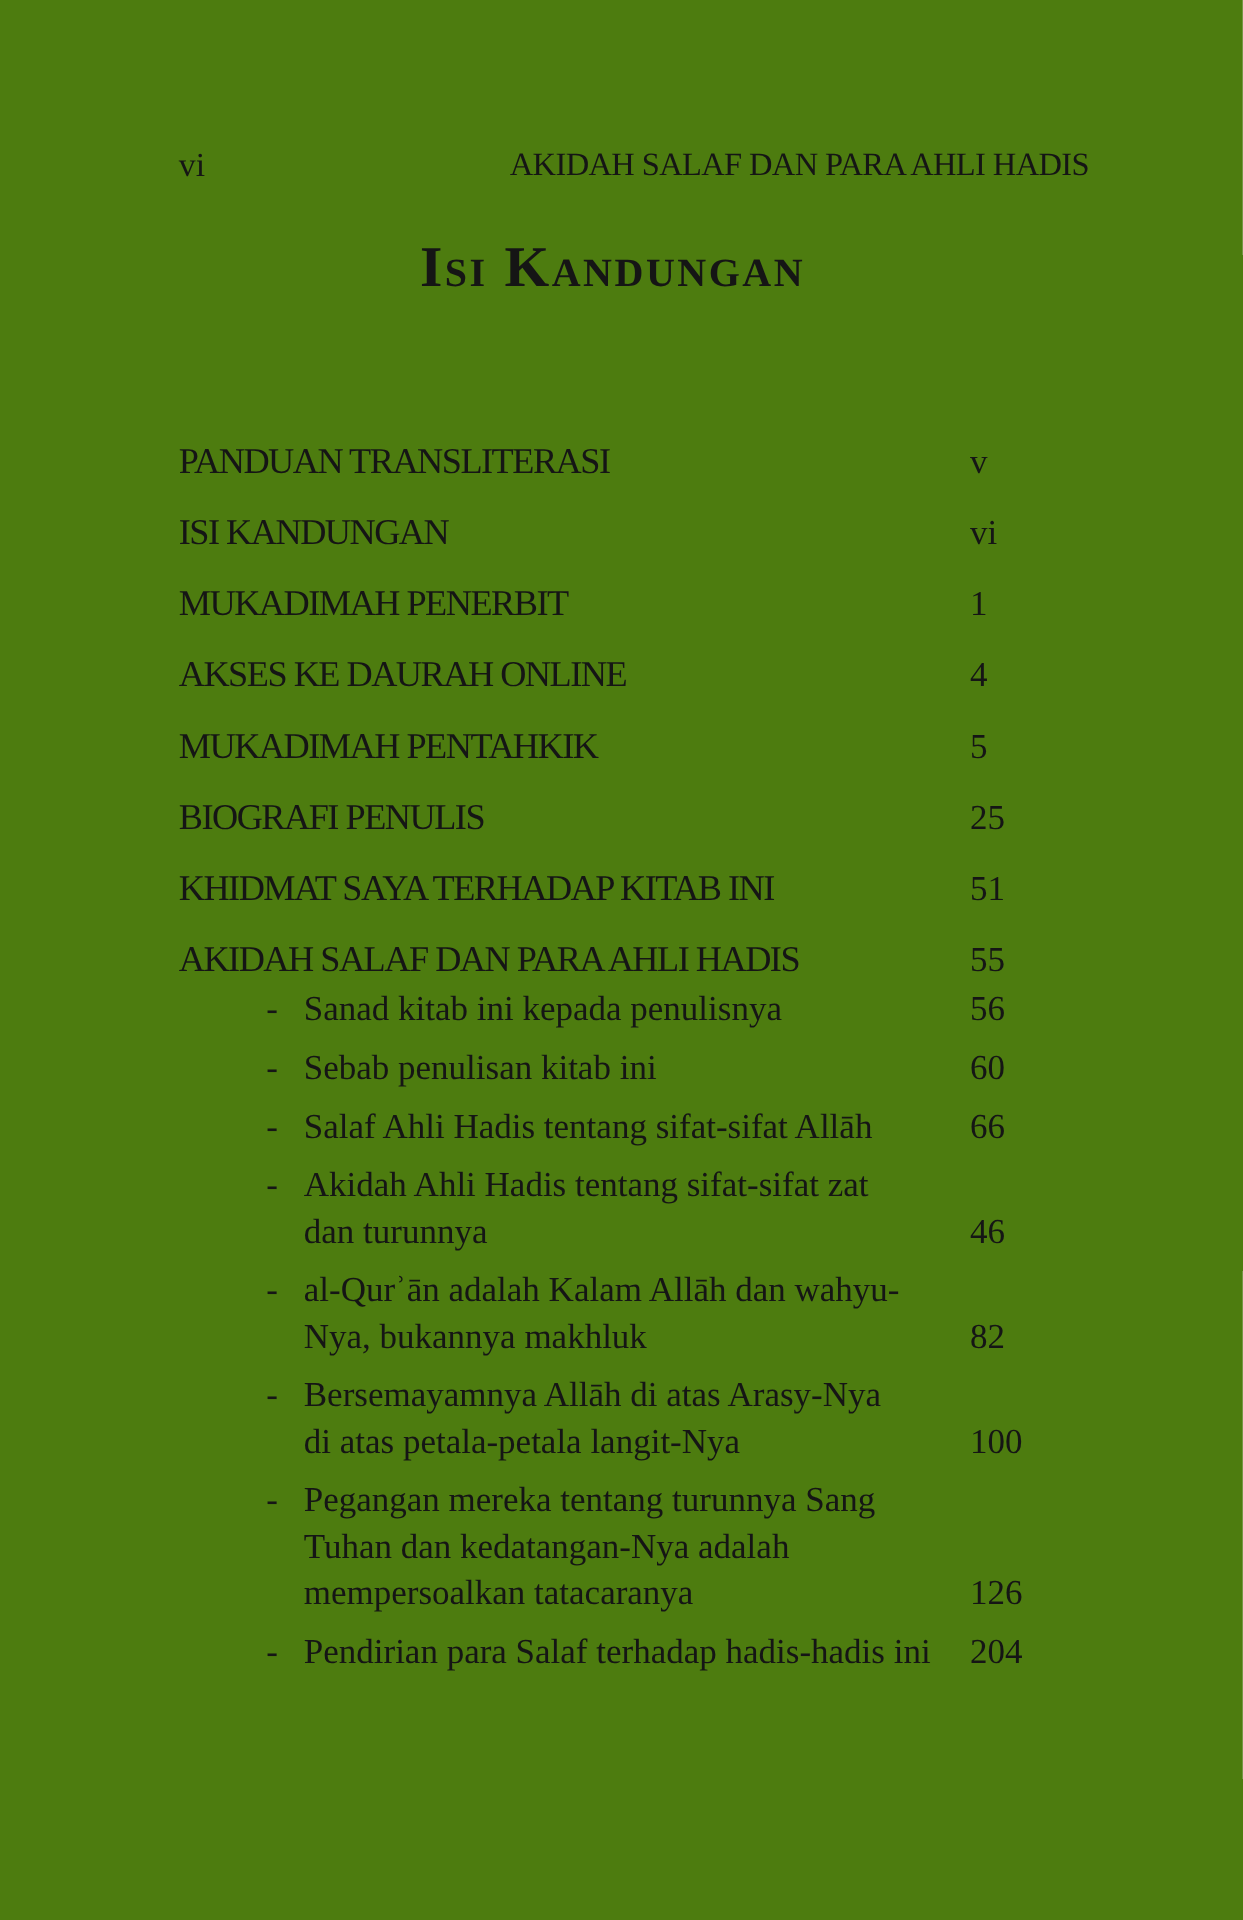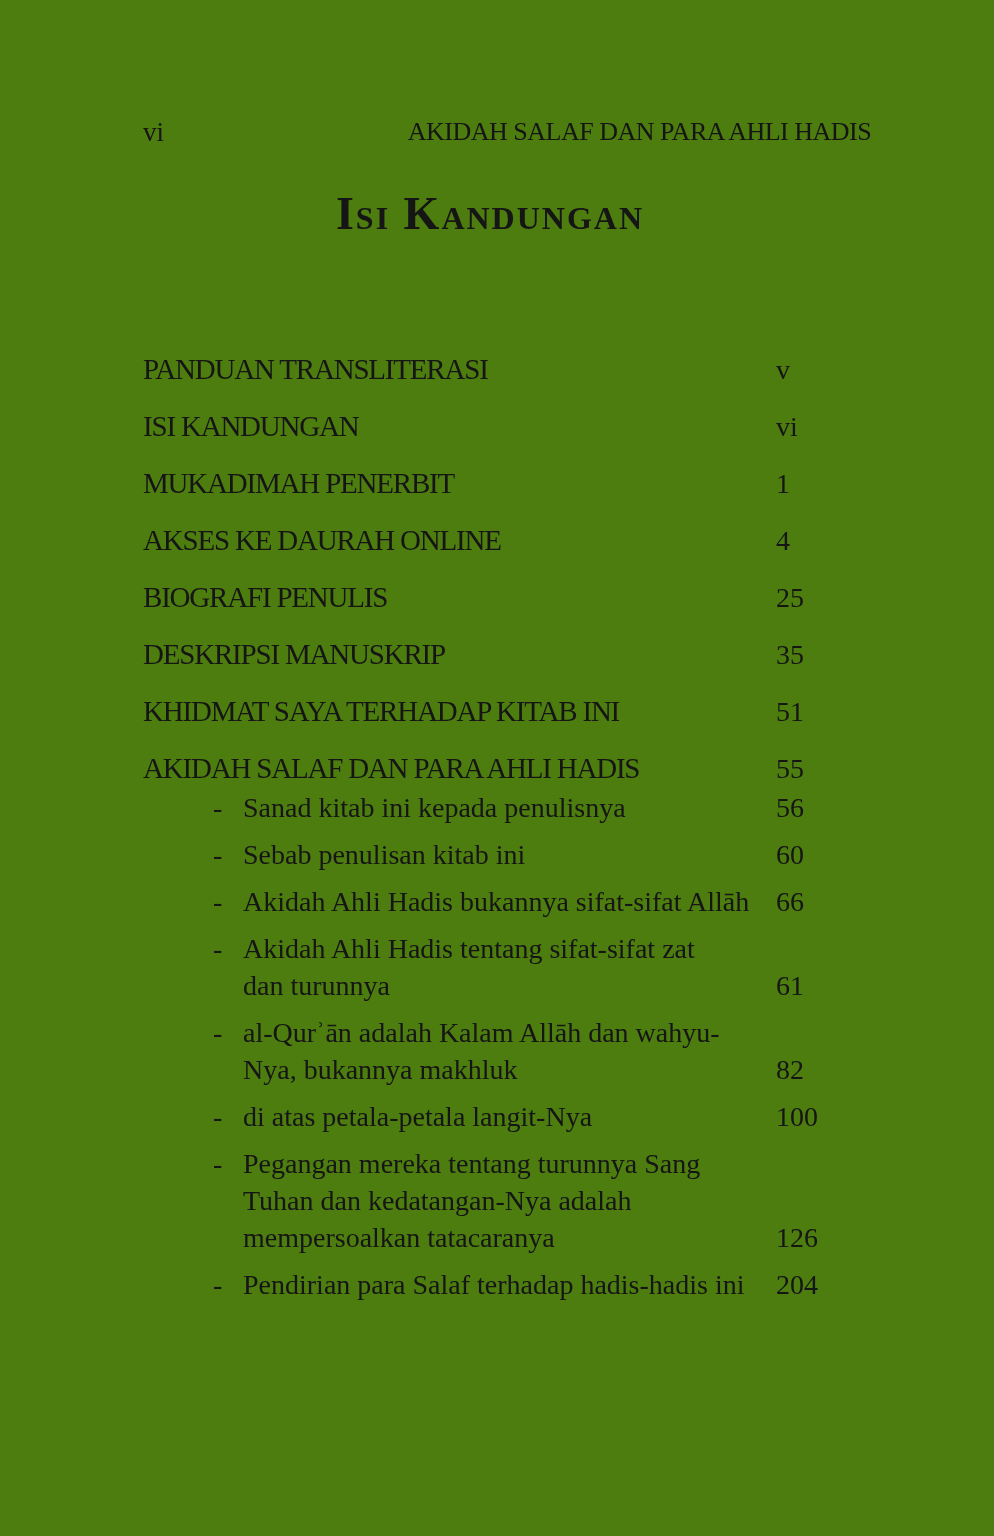--- a/index.html
+++ b/index.html
@@ -106,36 +106,36 @@
         <div class="txt">
           <div class="lines">
             <div>AKSES KE DAURAH ONLINE</div>
           </div>
         </div>
         <div class="pg">4</div>
       </div>
       <div class="row main">
         <div class="txt">
           <div class="lines">
+            <div>MUKADIMAH PENTAHKIK</div>
+          </div>
+        </div>
+        <div class="pg">5</div>
+      </div>
+      <div class="row main">
+        <div class="txt">
+          <div class="lines">
             <div>BIOGRAFI PENULIS</div>
           </div>
         </div>
         <div class="pg">25</div>
       </div>
       <div class="row main">
         <div class="txt">
           <div class="lines">
-            <div>DESKRIPSI MANUSKRIP</div>
-          </div>
-        </div>
-        <div class="pg">35</div>
-      </div>
-      <div class="row main">
-        <div class="txt">
-          <div class="lines">
             <div>KHIDMAT SAYA TERHADAP KITAB INI</div>
           </div>
         </div>
         <div class="pg">51</div>
       </div>
       <div class="row main before-sub">
         <div class="txt">
           <div class="lines">
             <div>AKIDAH SALAF DAN PARA AHLI HADIS</div>
           </div>
@@ -157,49 +157,50 @@
           <div class="lines">
             <div>Sebab penulisan kitab ini</div>
           </div>
         </div>
         <div class="pg">60</div>
       </div>
       <div class="row sub">
         <div class="txt">
           <span class="dash">-</span>
           <div class="lines">
-            <div>Akidah Ahli Hadis bukannya sifat-sifat Allāh</div>
+            <div>Salaf Ahli Hadis tentang sifat-sifat Allāh</div>
           </div>
         </div>
         <div class="pg">66</div>
       </div>
       <div class="row sub">
         <div class="txt">
           <span class="dash">-</span>
           <div class="lines">
             <div>Akidah Ahli Hadis tentang sifat-sifat zat</div>
             <div>dan turunnya</div>
           </div>
         </div>
-        <div class="pg">61</div>
+        <div class="pg">46</div>
       </div>
       <div class="row sub">
         <div class="txt">
           <span class="dash">-</span>
           <div class="lines">
             <div>al-Qurʾān adalah Kalam Allāh dan wahyu-</div>
             <div>Nya, bukannya makhluk</div>
           </div>
         </div>
         <div class="pg">82</div>
       </div>
       <div class="row sub">
         <div class="txt">
           <span class="dash">-</span>
           <div class="lines">
+            <div>Bersemayamnya Allāh di atas Arasy-Nya</div>
             <div>di atas petala-petala langit-Nya</div>
           </div>
         </div>
         <div class="pg">100</div>
       </div>
       <div class="row sub">
         <div class="txt">
           <span class="dash">-</span>
           <div class="lines">
             <div>Pegangan mereka tentang turunnya Sang</div>

